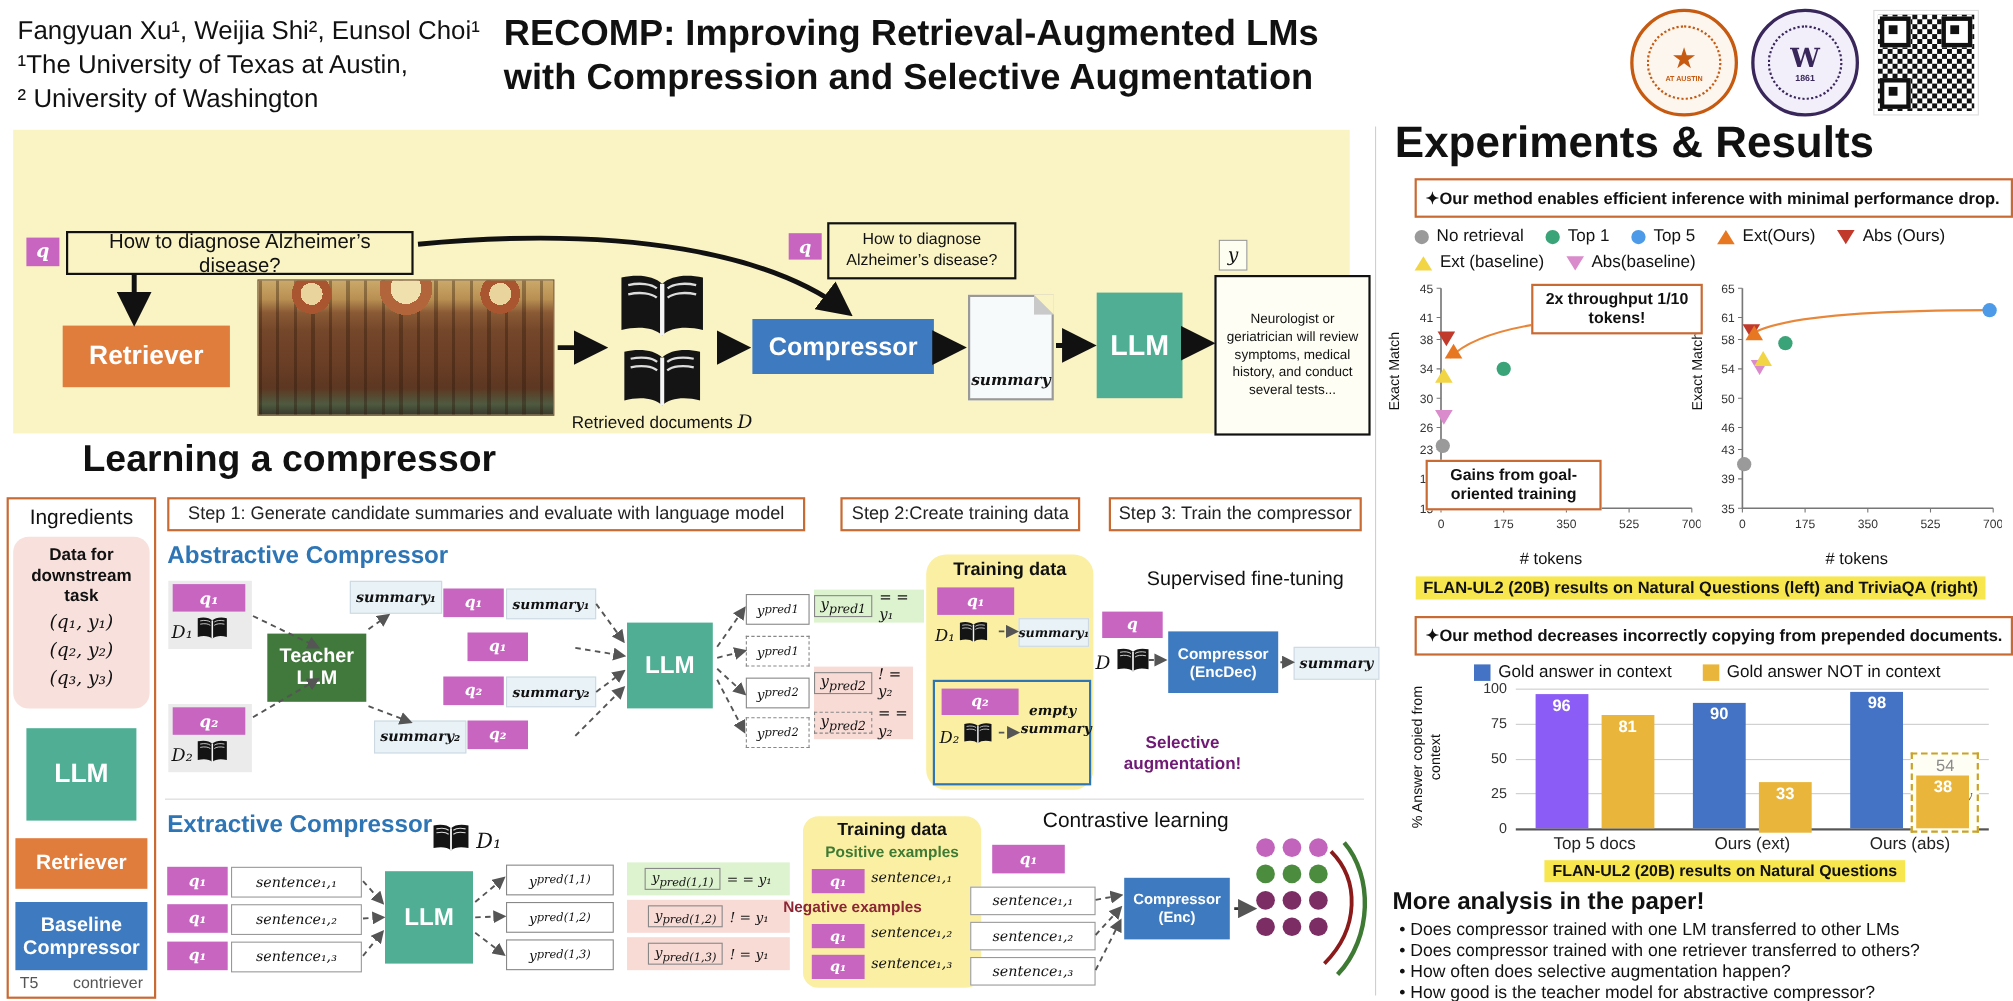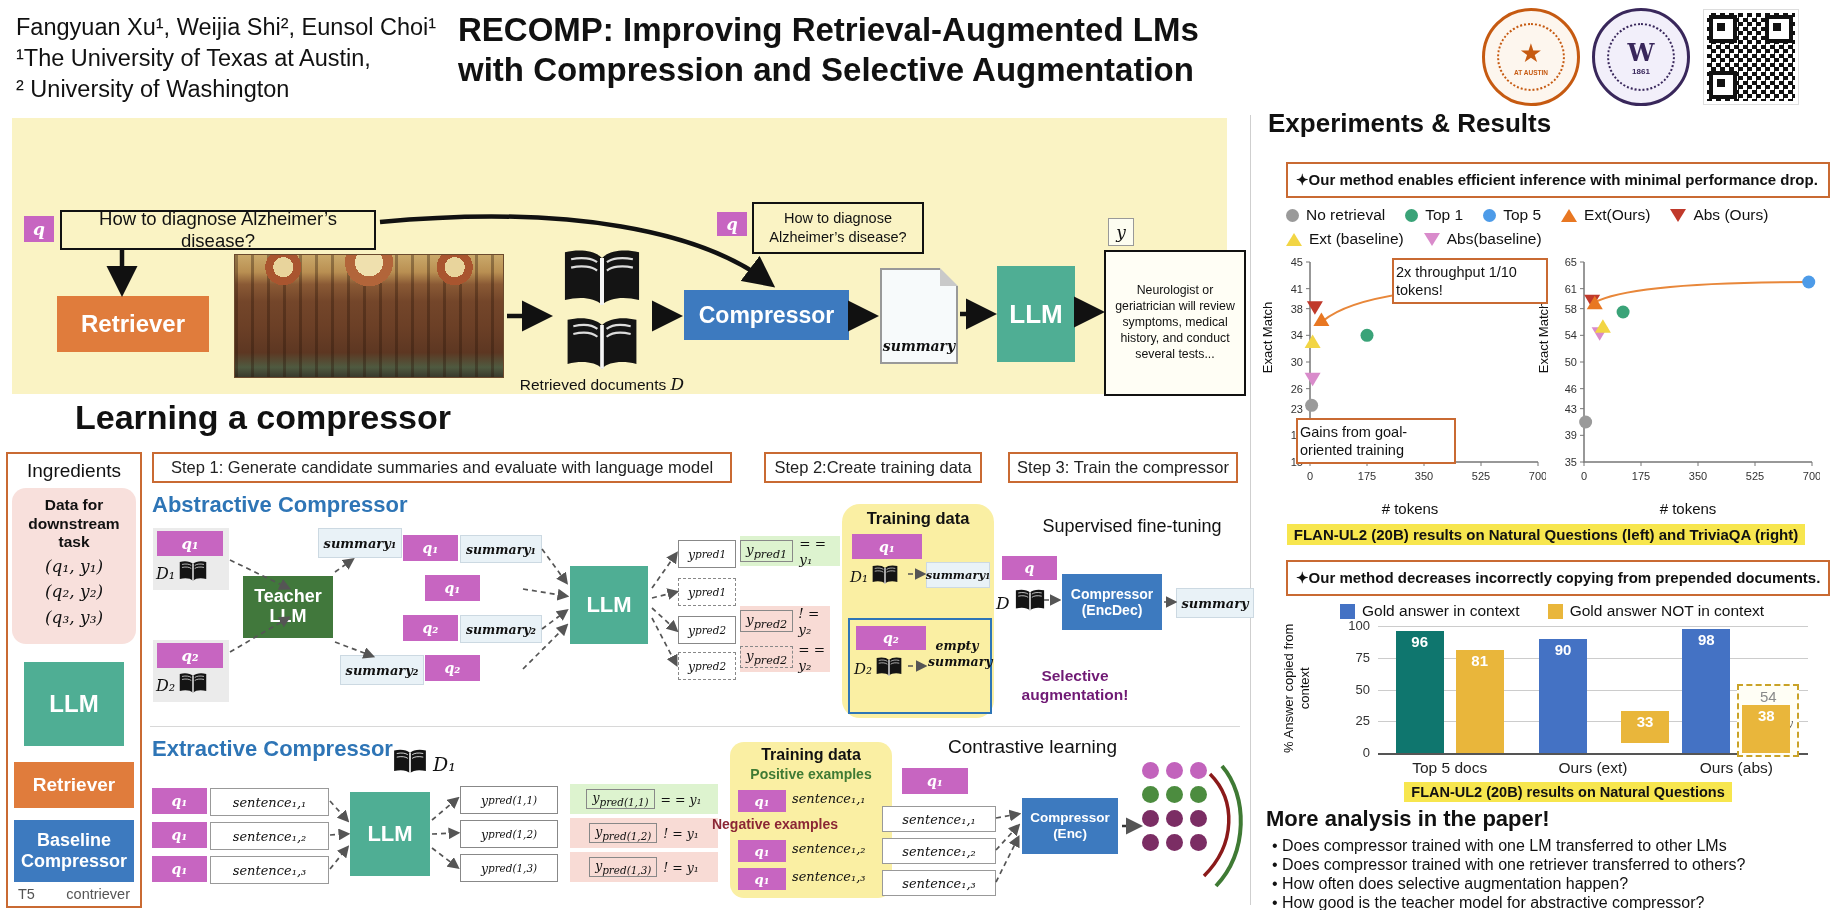--- a/index.html
+++ b/index.html
@@ -25,21 +25,21 @@
        font-family:"DejaVu Serif",serif;font-style:italic;font-size:12.5px;}
   .predbox.dashed{border-style:dashed;background:transparent;}
   .eval{position:absolute;display:flex;align-items:center;justify-content:center;gap:6px;
        font-family:"DejaVu Serif",serif;font-style:italic;font-size:13.5px;}
   .eval.good{background:#DDF3CF;}
   .eval.bad{background:#F8DBD5;}
   .eval .inner{border:1.6px solid #888;padding:0px 5px;background:transparent;}
   .eval .inner.dashed{border-style:dashed;}
   .stepbox{position:absolute;height:27px;border:2px solid #C96A32;background:#fff;display:flex;align-items:center;justify-content:center;font-size:16.5px;color:#222;white-space:nowrap;}
   .callout{position:absolute;border:2.5px solid #C96A32;background:#fff;font-weight:bold;font-size:15px;display:flex;align-items:center;padding:0 8px;height:32px;white-space:nowrap;}
-  .annbox{position:absolute;border:2px solid #C96A32;background:#fff;font-weight:normal;font-size:14.5px;line-height:1.25;padding:3px 2px;z-index:9;}
+  .annbox{position:absolute;border:2px solid #C96A32;background:#fff;font-weight:bold;font-size:14.5px;text-align:center;line-height:1.25;padding:3px 2px;z-index:9;}
   .yellowhl{background:#F7E64E;font-weight:bold;font-size:15px;padding:2px 7px;display:inline-block;}
   .secblue{color:#2E75B6;font-weight:bold;font-size:22px;position:absolute;}
   .doc{position:absolute;background:#F7FAFB;border:2px solid #999;}
   .doc .ear{position:absolute;top:-2px;right:-2px;width:0;height:0;border-style:solid;border-width:0 18px 18px 0;border-color:#FAF3C4 #FAF3C4 #c9c9c9 #c9c9c9;}
   .doc .lbl{position:absolute;left:0;right:0;bottom:8px;text-align:center;font-family:"DejaVu Serif",serif;font-style:italic;font-weight:bold;font-size:14px;}
   .gl{position:absolute;height:1px;background:#ccc;}
   .ytk{position:absolute;text-align:right;font-size:13px;color:#333;}
   .cat{position:absolute;text-align:center;font-size:15.5px;color:#222;}
   .bar{position:absolute;}
   .bval{position:absolute;left:0;right:0;top:2px;text-align:center;color:#fff;font-weight:bold;font-size:15px;}
@@ -416,21 +416,21 @@
       <path d="M1044,160 L1058,160"></path>
         <path d="M1164,162 L1174,162"></path>
     </g>
     <g fill="none">
       <path d="M1122,386 L1138,386" stroke="#333" stroke-width="2.5" marker-end="url(#db)"></path>
       <path d="M1222,326 C1248,356 1248,412 1216,446" stroke="#3F7A34" stroke-width="4"></path>
       <path d="M1210,334 C1236,360 1236,404 1204,436" stroke="#8B1A1A" stroke-width="3.5"></path>
     </g>
   </svg>
 
-  <div class="abs b" style="left:1268px;top:108px;font-size:26px;">Experiments &amp; Results</div>
+  <div class="abs b" style="left:1268px;top:108px;font-size:40px;">Experiments &amp; Results</div>
 
   <div class="callout" style="left:1286px;top:162px;width:524px;">✦Our method enables efficient inference with minimal performance drop.</div>
 
   <div id="scatter-legend" class="abs" style="left:1286px;top:206px;width:548px;display:flex;flex-wrap:wrap;">
       <div class="lg-item">
         <span class="mk c" style="background: rgb(154, 154, 154);"></span>
         <span>No retrieval</span>
       </div>
       <div class="lg-item">
         <span class="mk c" style="background: rgb(58, 163, 120);"></span>
@@ -595,31 +595,31 @@
       <div class="gl" style="left:60px;top:127px;width:430px;background:#555;height:2px;"></div>
       <div class="ytk" style="left:14px;top:119px;width:38px;">0</div>
       <div class="gl" style="left:60px;top:95.25px;width:430px;"></div>
       <div class="ytk" style="left:14px;top:87.25px;width:38px;">25</div>
       <div class="gl" style="left:60px;top:63.5px;width:430px;"></div>
       <div class="ytk" style="left:14px;top:55.5px;width:38px;">50</div>
       <div class="gl" style="left:60px;top:31.75px;width:430px;"></div>
       <div class="ytk" style="left:14px;top:23.75px;width:38px;">75</div>
       <div class="gl" style="left:60px;top:0px;width:430px;"></div>
       <div class="ytk" style="left:14px;top:-8px;width:38px;">100</div>
-      <div class="bar" style="left:77.66666666666669px;top:5.079999999999998px;width:48px;height:121.92px;background:#0f766e;">
+      <div class="bar" style="left:77.66666666666669px;top:5.079999999999998px;width:48px;height:121.92px;background:#8b5cf6;">
         <div class="bval">96</div>
       </div>
       <div class="bar" style="left:137.66666666666669px;top:24.129999999999995px;width:48px;height:102.87px;background:#E9B63B;">
         <div class="bval">81</div>
       </div>
       <div class="cat" style="left:61.666666666666686px;top:133px;width:140px;">Top 5 docs</div>
       <div class="bar" style="left:221px;top:12.700000000000003px;width:48px;height:114.3px;background:#4472C4;">
         <div class="bval">90</div>
       </div>
-      <div class="bar" style="left:281px;top:85.09px;width:48px;height:32px;background:#E9B63B;margin-left:22px;">
+      <div class="bar" style="left:281px;top:85.09px;width:48px;height:46px;background:#E9B63B;">
         <div class="bval">33</div>
       </div>
       <div class="cat" style="left:205px;top:133px;width:140px;">Ours (ext)</div>
       <div class="dashedbox" style="left:419.3333333333333px;top:58.42px;width:58px;height:68.58px;">
           <div style="text-align:center;color:#8a8a8a;font-size:15px;margin-top:2px;">54</div>
           <div style="text-align:center;font-family:'DejaVu Serif',serif;font-style:italic;font-size:10.5px;color:#555;">empty summary</div>
       </div>
       <div class="bar" style="left:364.3333333333333px;top:2.539999999999992px;width:48px;height:124.46000000000001px;background:#4472C4;">
         <div class="bval">98</div>
       </div>

